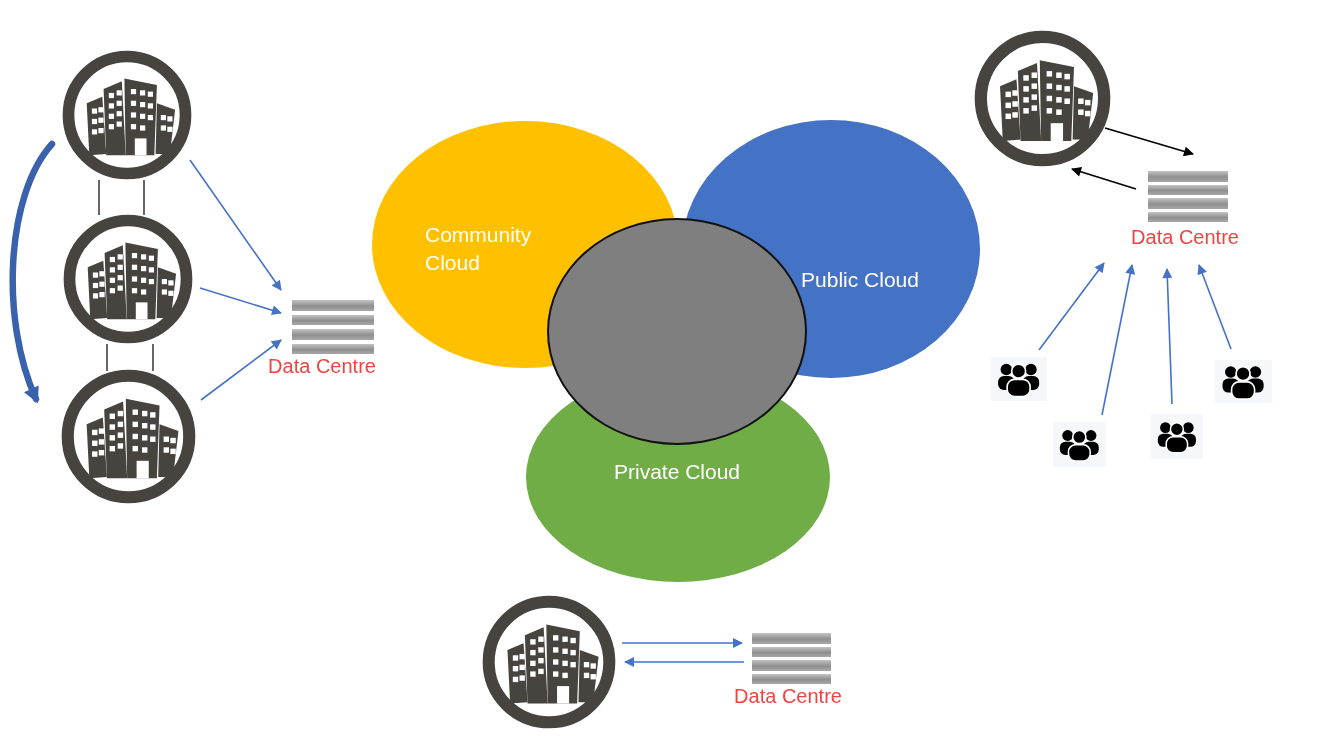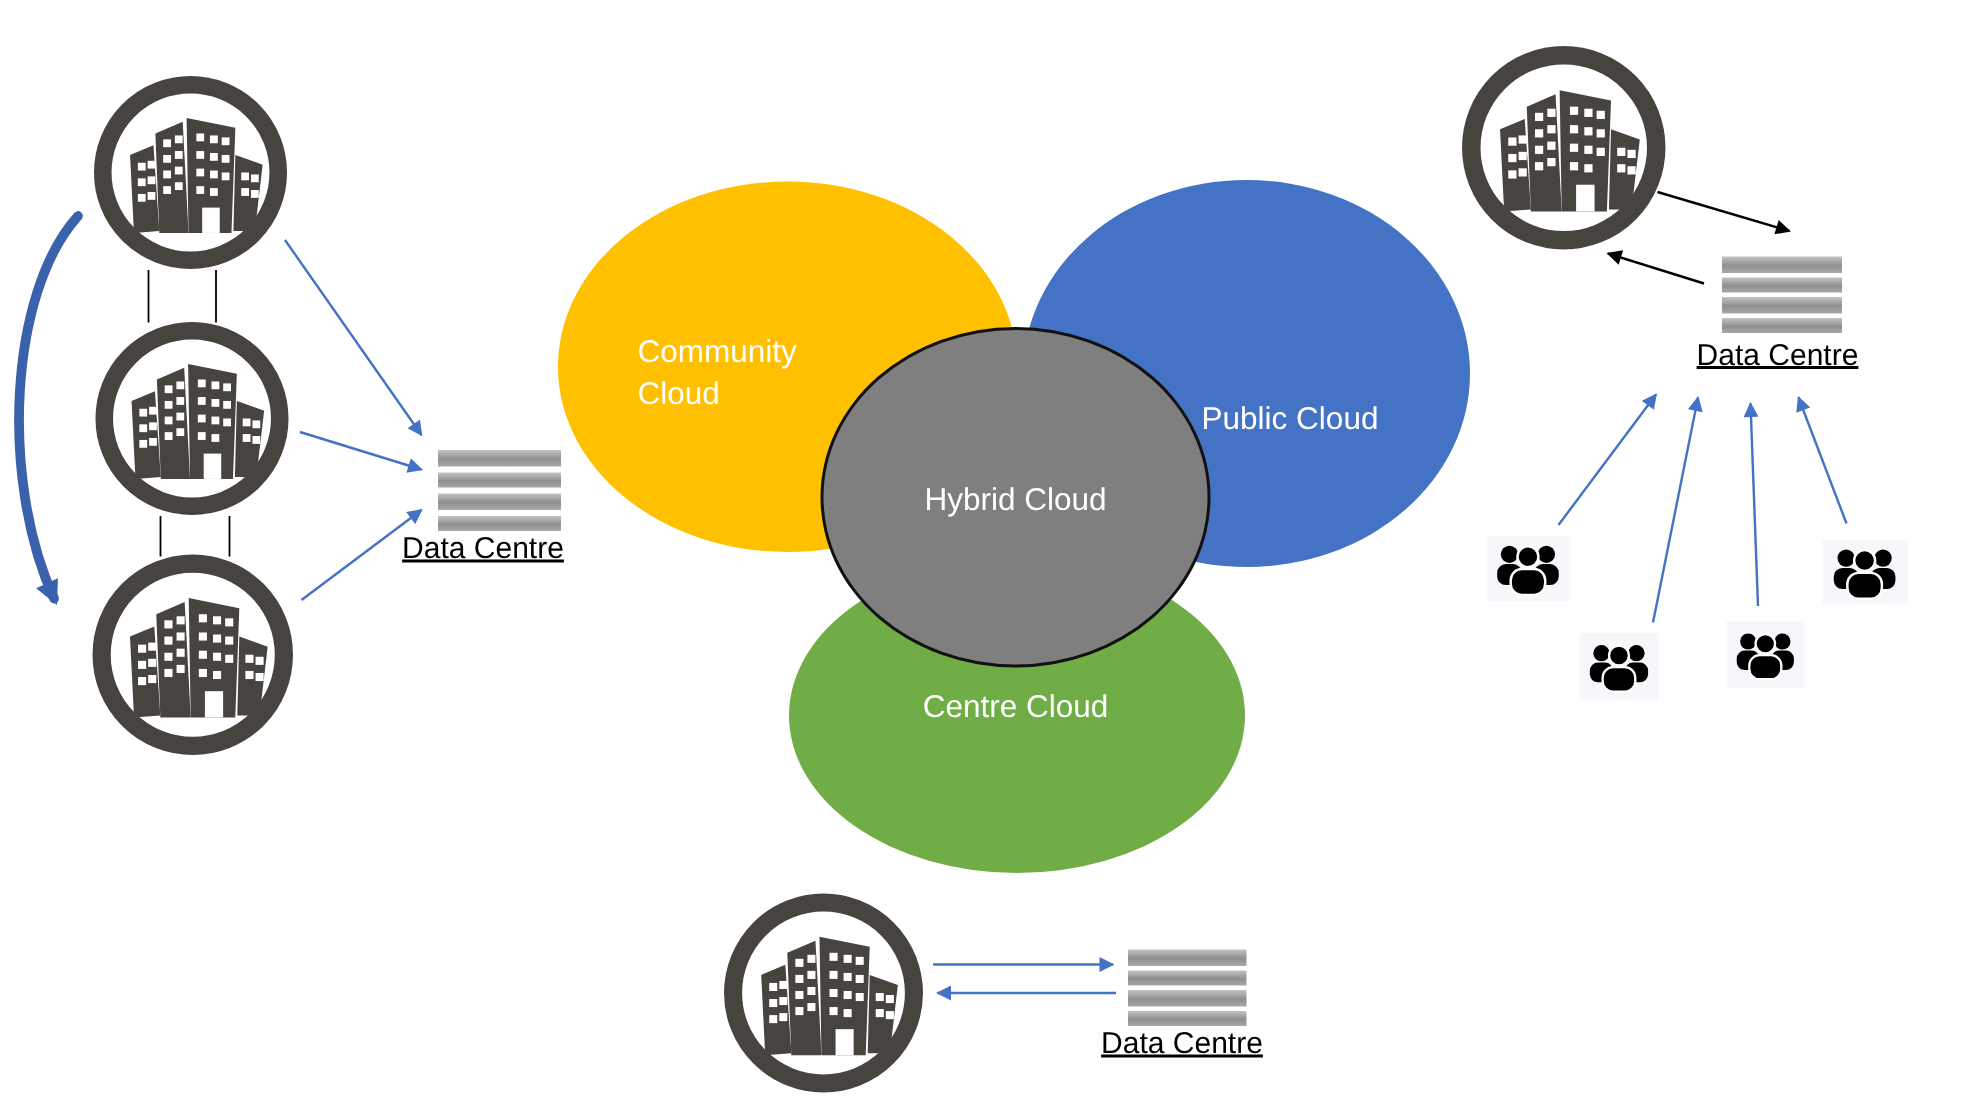--- a/index.html
+++ b/index.html
@@ -17,21 +17,21 @@
   .l-community{left:425px;top:221px;width:132px;text-align:left;}
   .l-public{left:780px;top:238px;width:160px;text-align:center;margin-top:28px;}
   .l-hybrid{left:597px;top:320px;width:160px;text-align:center;}
   .l-private{left:597px;top:458px;width:160px;text-align:center;}
   
   .dc{position:absolute;display:flex;flex-direction:column;justify-content:space-between;z-index:4;}
   .dc-left{left:292px;top:300px;width:82px;height:54px;}
   .dc-right{left:1148px;top:171px;width:80px;height:51px;}
   .dc-bottom{left:752px;top:633px;width:79px;height:51px;}
   .dc-bar{height:10.5px;background:linear-gradient(180deg,#c3c3c3 0%,#8f8f8f 55%,#a8a8a8 100%);}
-  .dclabel{position:absolute;color:#000000;font-size:20px;text-align:center;width:180px;z-index:4;text-decoration:underline;}
+  .dclabel{position:absolute;color:#ef4444;font-size:20px;text-align:center;width:180px;z-index:4;}
   .dcl-left{left:232px;top:355px;}
   .dcl-right{left:1095px;top:226px;}
   .dcl-bottom{left:698px;top:685px;}
   
   .org{position:absolute;color:#474440;z-index:4;}
   .org svg{display:block;width:100%;height:100%;}
   .org-1{left:62px;top:50px;width:130px;height:130px;}
   .org-2{left:63px;top:214px;width:130px;height:130px;}
   .org-3{left:61px;top:369px;width:135px;height:135px;}
   .org-right{left:974px;top:30px;width:137px;height:137px;}
@@ -109,22 +109,21 @@
 
 <div class="canvas">
 
   <div class="ellipse e-community"></div>
   <div class="ellipse e-public"></div>
   <div class="ellipse e-private"></div>
   <div class="ellipse e-hybrid"></div>
 
   <div class="vlabel l-community">Community Cloud</div>
   <div class="vlabel l-public">Public Cloud</div>
-  <div class="vlabel l-hybrid">Hybrid Cloud</div>
-  <div class="vlabel l-private">Centre Cloud</div>
+  <div class="vlabel l-private">Private Cloud</div>
 
   <div class="org org-1">
       <svg>
         <use href="#org"></use>
       </svg>
     </div>
   <div class="org org-2">
       <svg>
         <use href="#org"></use>
       </svg>

